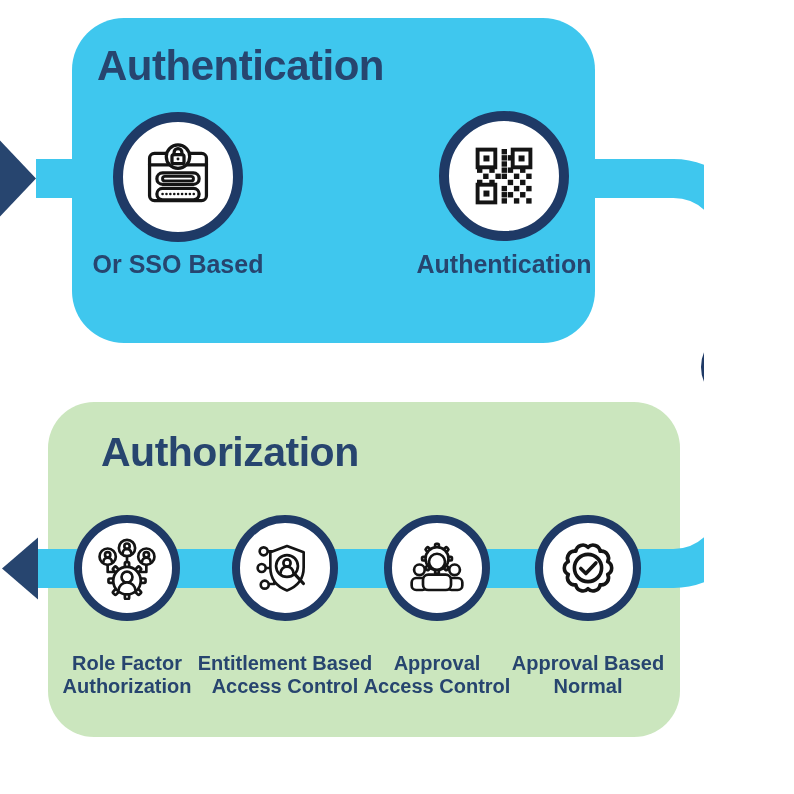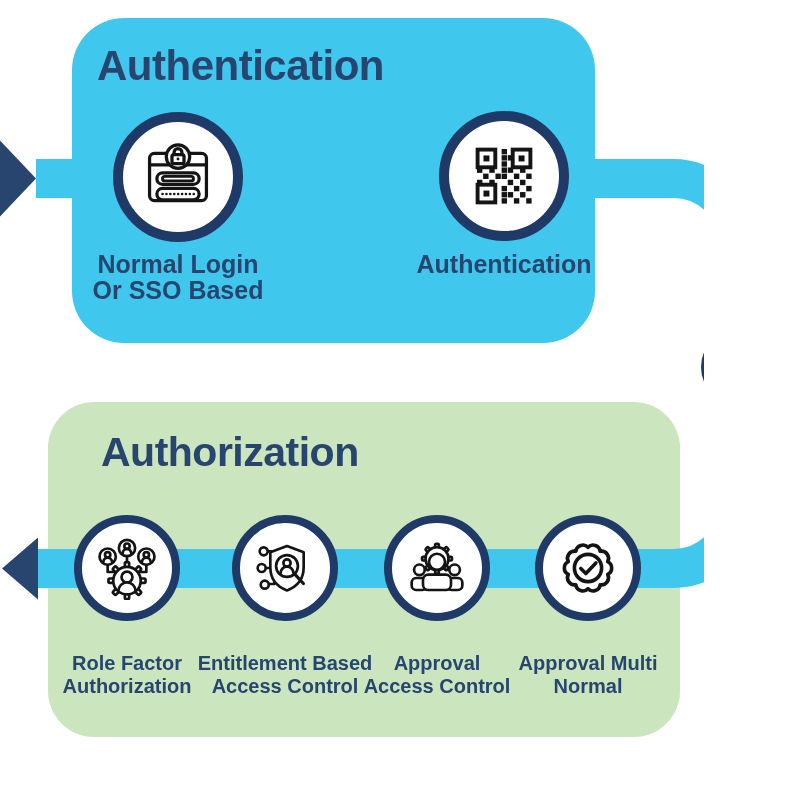--- a/index.html
+++ b/index.html
@@ -76,21 +76,20 @@
         <circle cx="21.7" cy="34.5" r="0.8"></circle>
           <circle cx="24.1" cy="34.5" r="0.8"></circle>
           <circle cx="26.5" cy="34.5" r="0.8"></circle>
         <circle cx="28.9" cy="34.5" r="0.8"></circle>
           <circle cx="31.3" cy="34.5" r="0.8"></circle>
           <circle cx="33.7" cy="34.5" r="0.8"></circle>
       </g>
     </svg>
   </div>
   <div class="step-label top-label" style="left:178px;">
-    <span style="display:block">Normal Login</span>
     <span style="display:block">Or SSO Based</span>
   </div>
 
   <div class="node node-big" style="left:439px;top:111px;">
     <svg class="icon-svg" width="72" height="72" viewBox="0 0 48 48">
       <g fill="none" stroke="#141414" stroke-width="2.6">
         <rect x="6.4" y="6.4" width="11.8" height="11.8"></rect>
         <rect x="29.8" y="6.4" width="11.8" height="11.8"></rect>
         <rect x="6.4" y="29.8" width="11.8" height="11.8"></rect>
       </g>
@@ -225,17 +224,17 @@
         A5.3 5.3 0 0 1 14.89 36.54
         A5.3 5.3 0 0 1 9.26 28.79
         A5.3 5.3 0 0 1 9.26 19.21
         A5.3 5.3 0 0 1 14.89 11.46
         A5.3 5.3 0 0 1 24 8.5 Z"></path>
       <circle cx="24" cy="24" r="10.2" fill="#fff"></circle>
       <path d="M18.6 24.4 L22.4 28.2 L29.9 20.2"></path>
     </svg>
   </div>
   <div class="step-label green-label" style="left:588px;">
-    <span style="display:block">Approval Multi</span>
+    <span style="display:block">Approval Based</span>
     <span style="display:block">Normal</span>
   </div>
 
 </div>
 
 </body></html>

